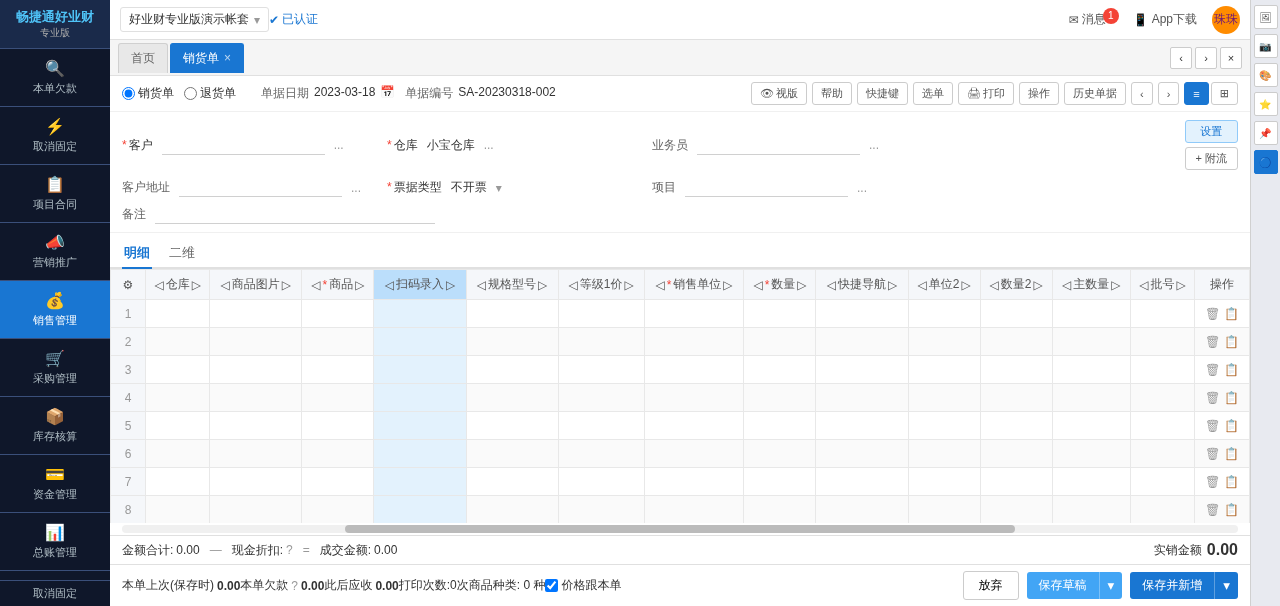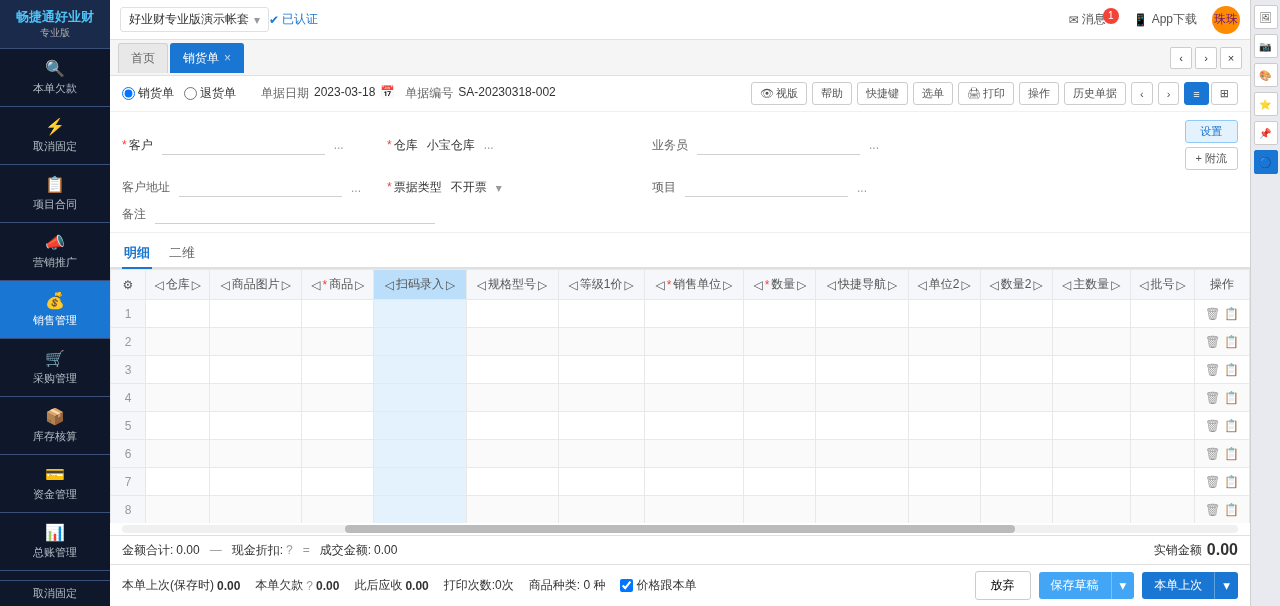--- a/index.html
+++ b/index.html
@@ -80,21 +80,21 @@
     .action-col { white-space: nowrap; }
     .action-icon { cursor: pointer; color: #999; margin: 0 2px; }
 
     
     .bottom-summary { padding: 5px 12px; background: #fff; border-top: 1px solid #e0e0e0; display: flex; align-items: center; gap: 10px; font-size: 12px; }
     .summary-item { display: flex; align-items: center; gap: 3px; }
     .summary-eq { color: #999; }
 
     
     .footer { padding: 6px 12px; background: #fff; border-top: 1px solid #e0e0e0; display: flex; align-items: center; gap: 10px; font-size: 12px; }
-    .footer-left { display: flex; gap: 15px; flex: 1; }
+    .footer-left { display: flex; flex: 1; }
     .footer-right { display: flex; align-items: center; gap: 8px; }
     .footer-field { display: flex; align-items: center; gap: 3px; }
     .btn-abandon { padding: 5px 15px; border: 1px solid #ccc; background: #fff; border-radius: 3px; cursor: pointer; font-size: 12px; }
     .btn-save-draft { padding: 5px 12px; background: #42a5f5; color: #fff; border: none; border-radius: 3px 0 0 3px; cursor: pointer; font-size: 12px; }
     .btn-save-draft-arrow { padding: 5px 8px; background: #42a5f5; color: #fff; border: none; border-left: 1px solid rgba(255,255,255,0.3); border-radius: 0 3px 3px 0; cursor: pointer; }
     .btn-save-new { padding: 5px 12px; background: #1976d2; color: #fff; border: none; border-radius: 3px 0 0 3px; cursor: pointer; font-size: 12px; }
     .btn-save-new-arrow { padding: 5px 8px; background: #1976d2; color: #fff; border: none; border-left: 1px solid rgba(255,255,255,0.3); border-radius: 0 3px 3px 0; cursor: pointer; }
     .checkbox-item { display: flex; align-items: center; gap: 3px; cursor: pointer; }
 
     
@@ -611,21 +611,21 @@
           <span>价格跟本单</span>
         </label>
       </div>
       <div class="footer-right">
         <button class="btn-abandon">放弃</button>
         <div style="display:flex;">
           <button class="btn-save-draft">保存草稿</button>
           <button class="btn-save-draft-arrow">▾</button>
         </div>
         <div style="display:flex;">
-          <button class="btn-save-new">本单上次</button>
+          <button class="btn-save-new">保存并新增</button>
           <button class="btn-save-new-arrow">▾</button>
         </div>
       </div>
     </div>
   </div>
 </div>
 
 <div class="right-panel">
   <div class="right-panel-btn">🖼</div>
   <div class="right-panel-btn">📷</div>

